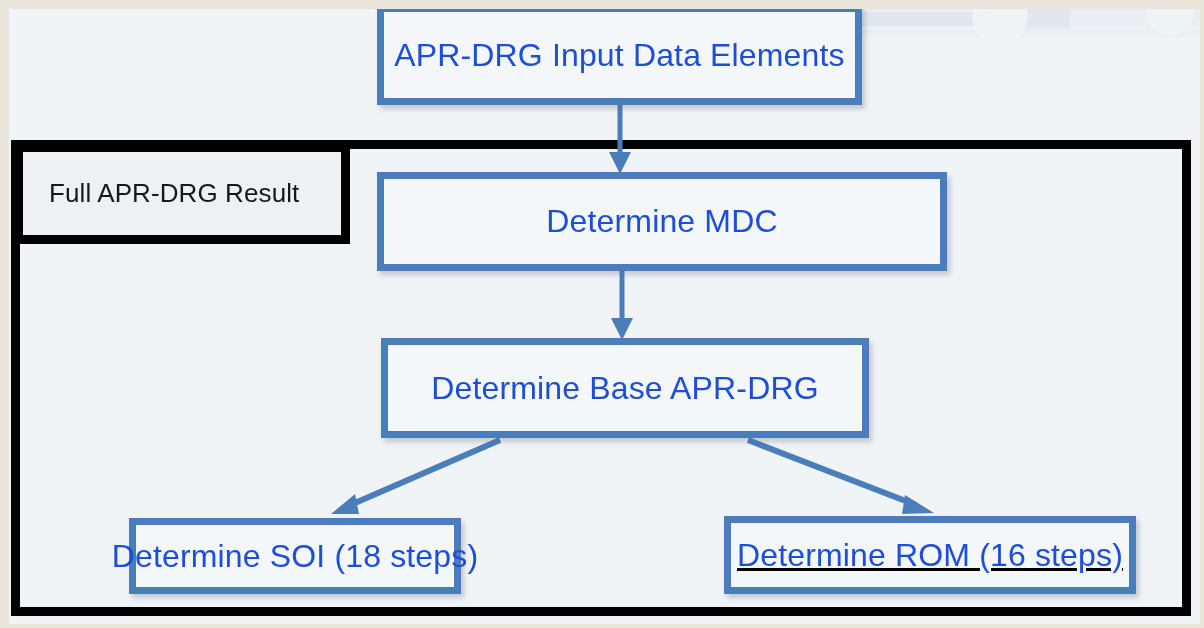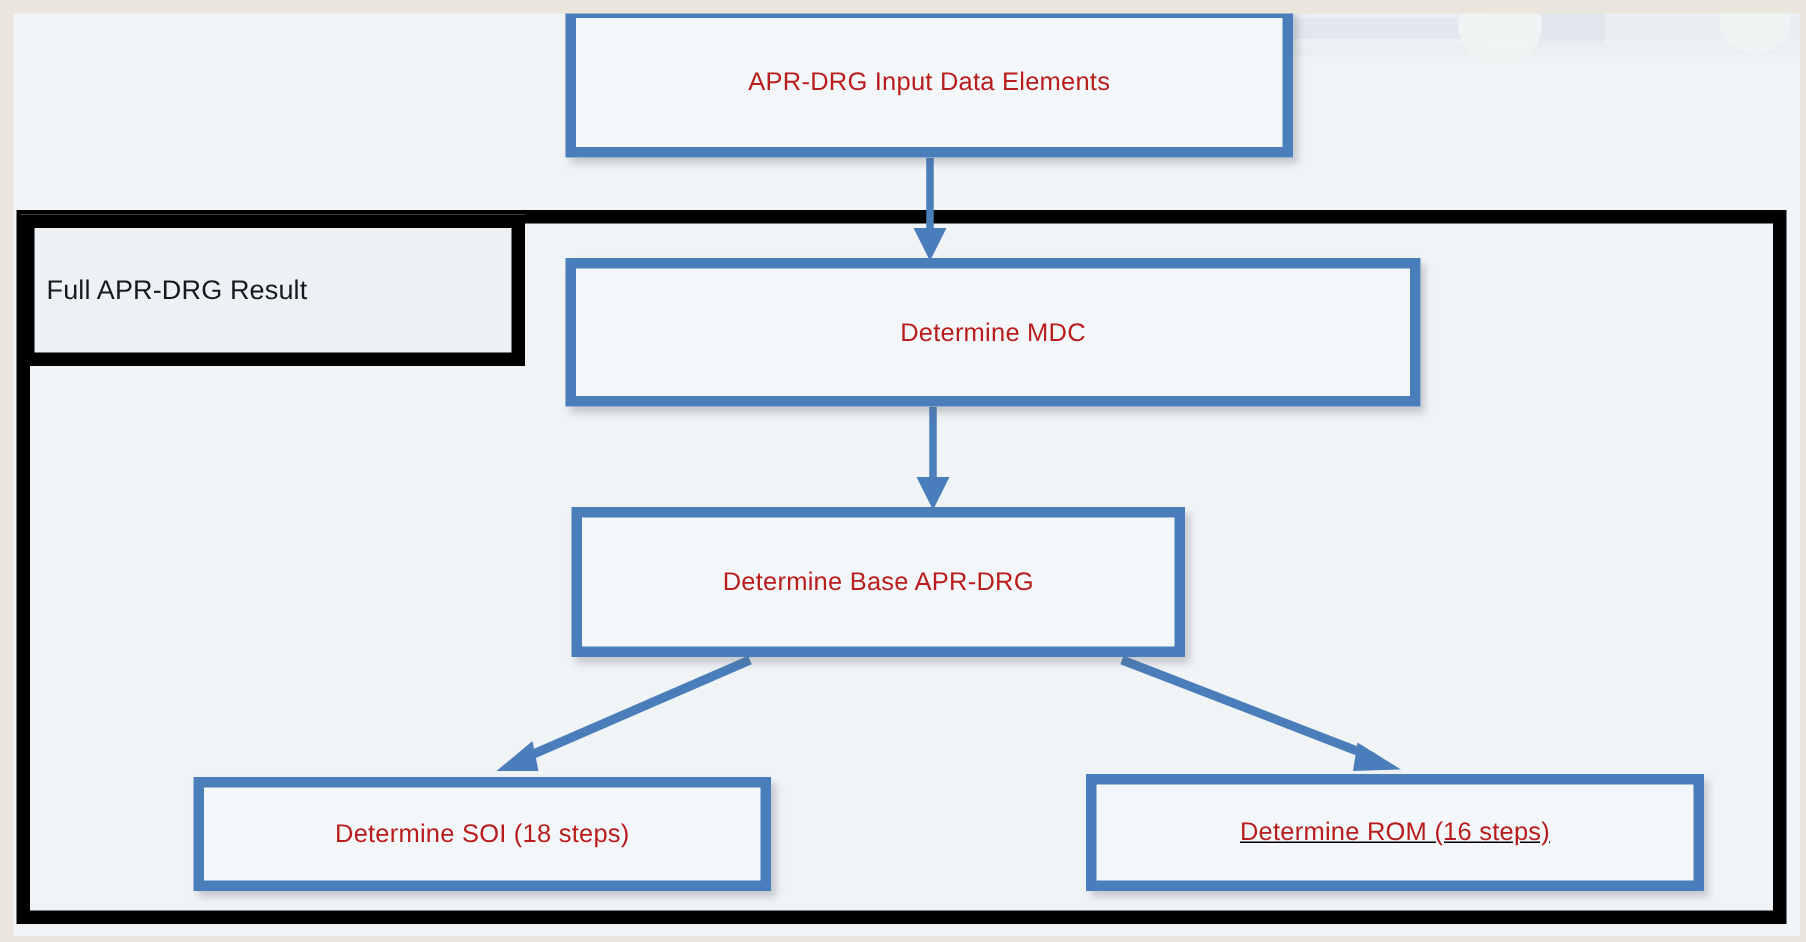--- a/index.html
+++ b/index.html
@@ -59,49 +59,49 @@
     left: 14px; top: 143px;
     width: 336px; height: 101px;
     box-sizing: border-box;
     border: 9px solid #000000;
     background: #eef1f4;
     display: flex;
     align-items: center;
     z-index: 20;
   }
   #group-label .txt {
-    padding-left: 8px;
-    font-size: 18px;
+    padding-left: 26px;
+    font-size: 26px;
     color: #17181a;
     letter-spacing: 0.1px;
     white-space: nowrap;
   }
   
   .node {
     position: absolute;
     box-sizing: border-box;
     border: 7px solid #4a7ebb;
     background: #f4f7f9;
     display: flex;
     align-items: center;
     justify-content: center;
     z-index: 25;
     box-shadow: 3px 4px 5px rgba(90,100,115,0.30);
   }
   .node .txt {
-    font-size: 17px;
-    color: #b91c1c;
+    font-size: 32px;
+    color: #1d4ed8;
     white-space: nowrap;
     letter-spacing: 0.15px;
     text-align: center;
   }
   #node-input      { left: 377px; top: 5px;   width: 485px; height: 100px; }
   #node-mdc        { left: 377px; top: 172px; width: 570px; height: 99px; }
-  #node-base       { left: 381px; top: 338px; width: 409px; height: 100px; }
-  #node-soi        { left: 129px; top: 518px; width: 385px; height: 76px; }
+  #node-base       { left: 381px; top: 338px; width: 488px; height: 100px; }
+  #node-soi        { left: 129px; top: 518px; width: 332px; height: 76px; }
   #node-rom        { left: 724px; top: 516px; width: 412px; height: 78px; text-decoration: underline; }
   
   #arrows {
     position: absolute;
     left: 0; top: 0;
     width: 1204px; height: 628px;
     z-index: 22;
     pointer-events: none;
   }
 </style>

